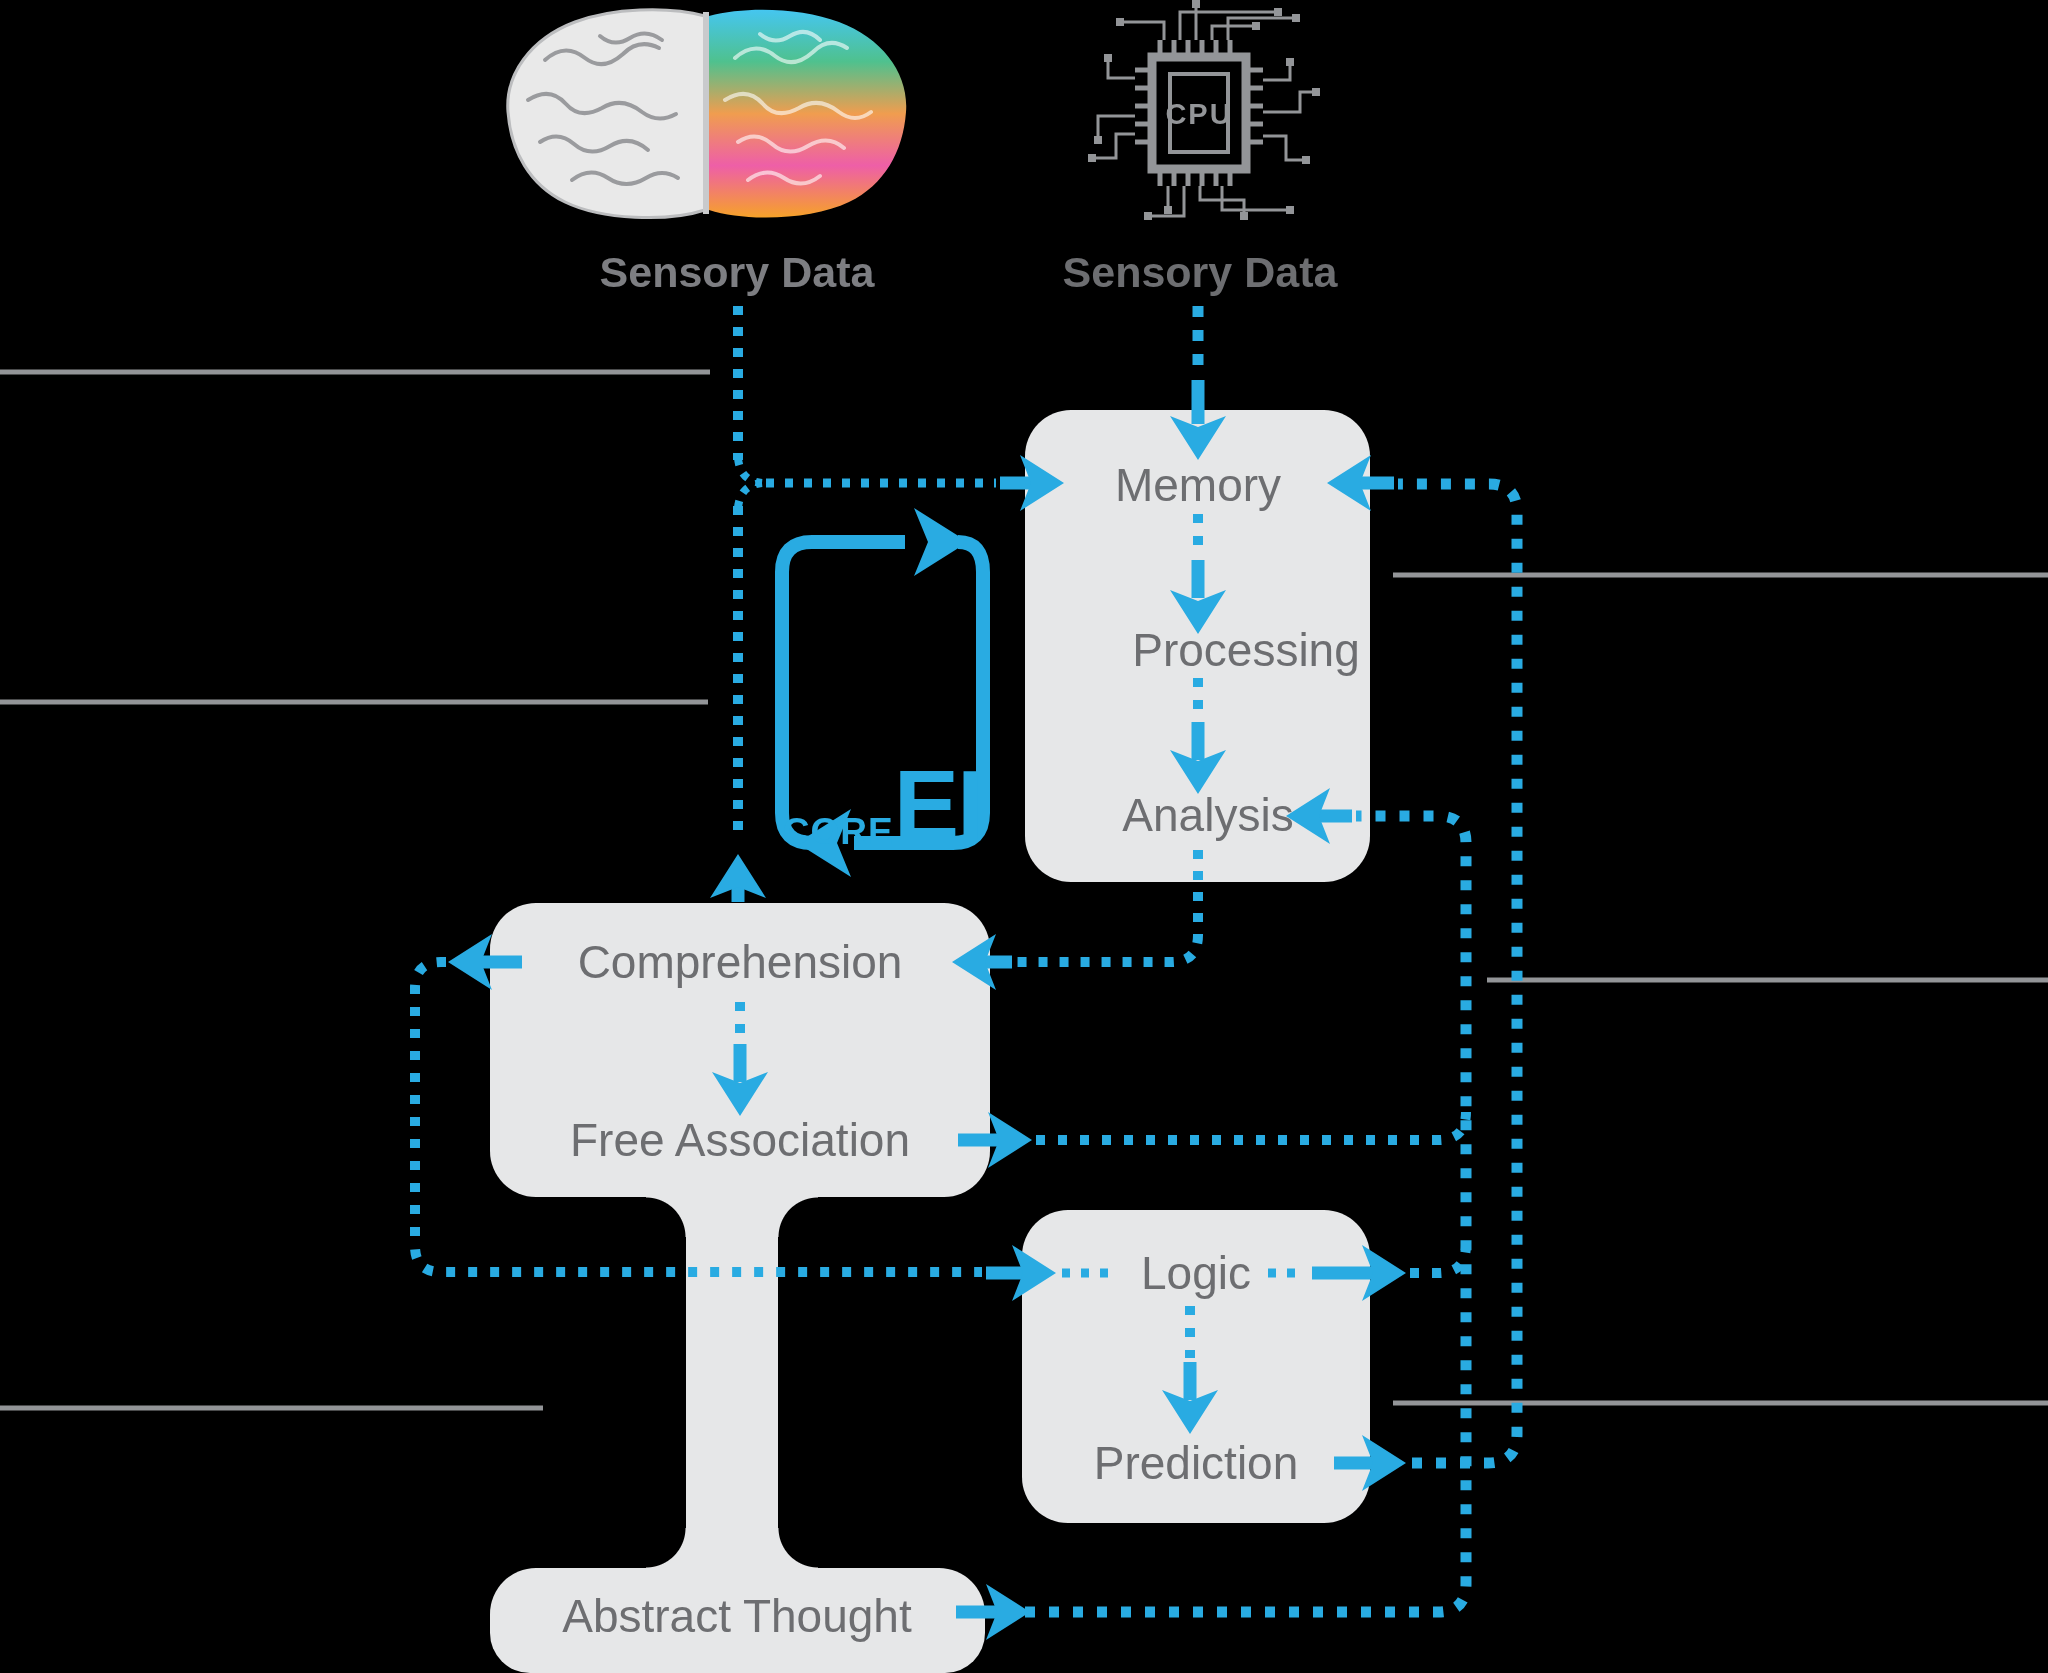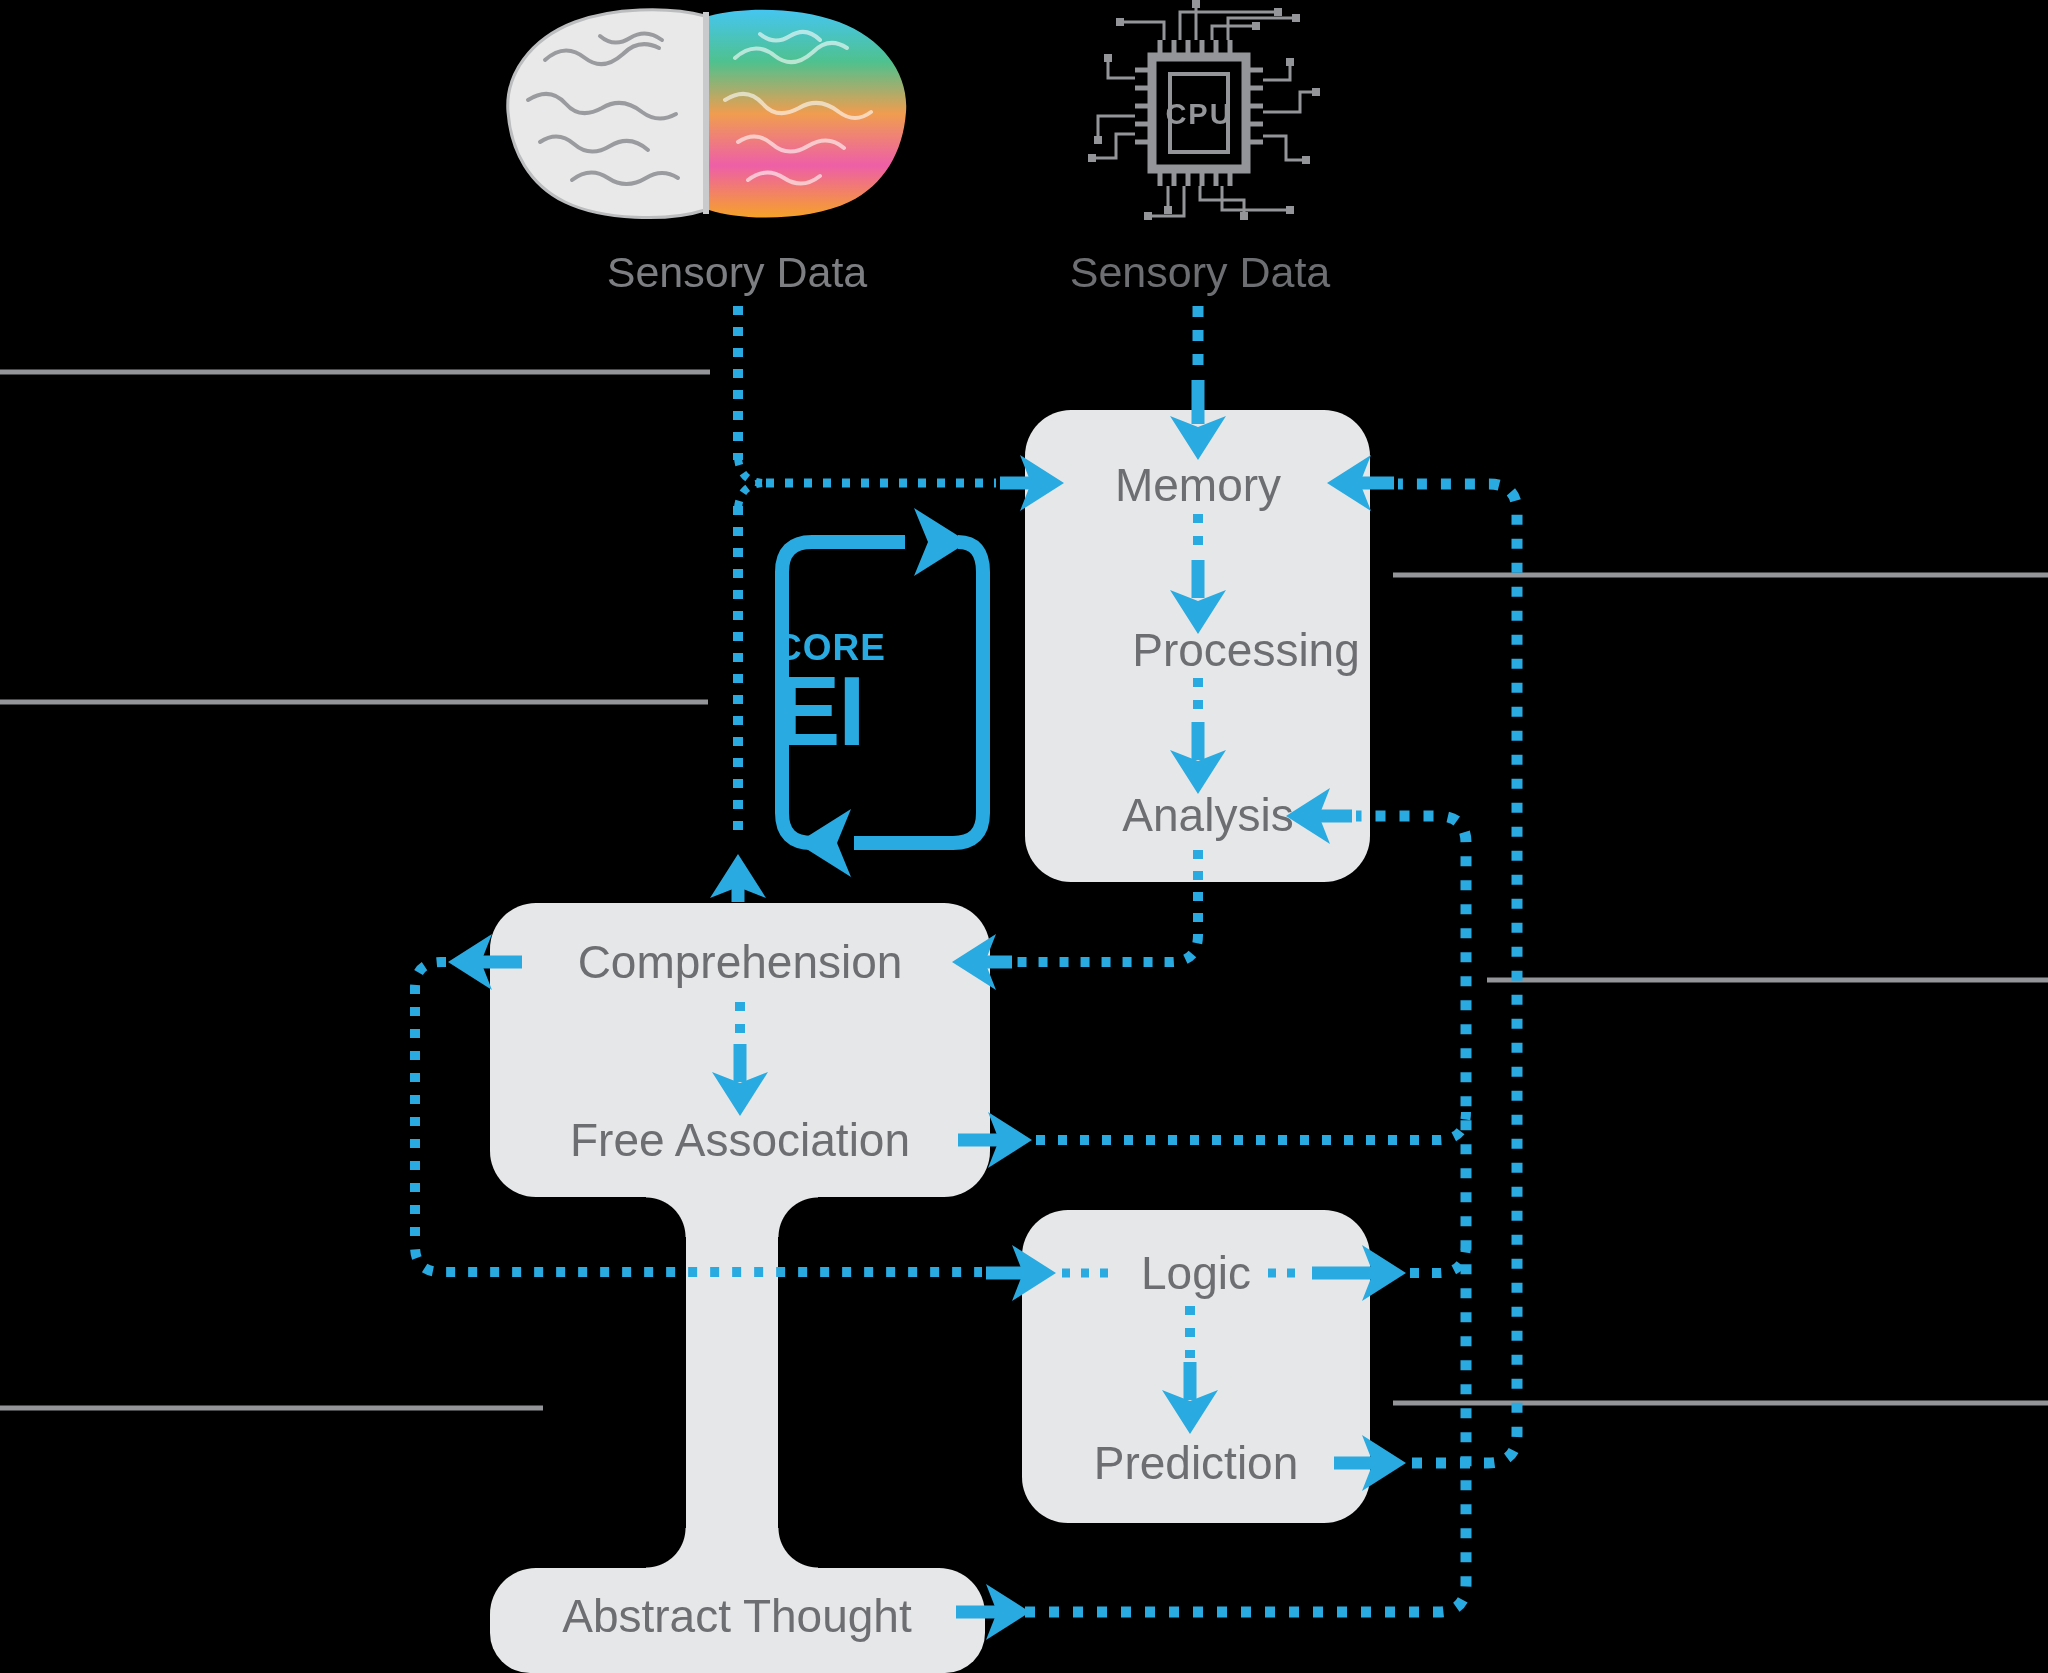--- a/index.html
+++ b/index.html
@@ -16,29 +16,29 @@
   .fillet.tr{background:radial-gradient(circle 40px at 100% 100%, transparent 39px, #e6e7e8 40px);}
   .fillet.bl{background:radial-gradient(circle 40px at 0 0, transparent 39px, #e6e7e8 40px);}
   .fillet.br{background:radial-gradient(circle 40px at 100% 0, transparent 39px, #e6e7e8 40px);}
   .node-label{
     position:absolute;transform:translate(-50%,-50%);
     color:#6d6e71;font-size:46px;font-weight:normal;white-space:nowrap;z-index:3;
     letter-spacing:0px;
   }
   .top-label{
     position:absolute;transform:translate(-50%,-50%);
-    color:#7d7e82;font-size:43px;font-weight:normal;white-space:nowrap;z-index:3;
+    color:#7d7e82;font-size:43px;font-weight:bold;white-space:nowrap;z-index:3;
   }
   .cpu-label{
     position:absolute;transform:translate(-50%,-50%);
     color:#939598;font-size:29px;font-weight:bold;letter-spacing:2px;z-index:3;
   }
   .core-wrap{
     position:absolute;left:775px;top:535px;width:215px;height:315px;z-index:3;
-    display:flex;flex-direction:column;align-items:flex-start;justify-content:center;
+    display:flex;flex-direction:row;align-items:flex-end;justify-content:center;
     color:#29abe2;text-align:center;
   }
   .core-small{font-size:37px;font-weight:bold;letter-spacing:1px;line-height:1;}
   .core-big{font-size:98px;font-weight:bold;letter-spacing:-2px;line-height:0.92;}
   svg.wires{position:absolute;left:0;top:0;z-index:2;pointer-events:none;}
 </style>
 </head>
 <body>
 
 <div class="canvas">

